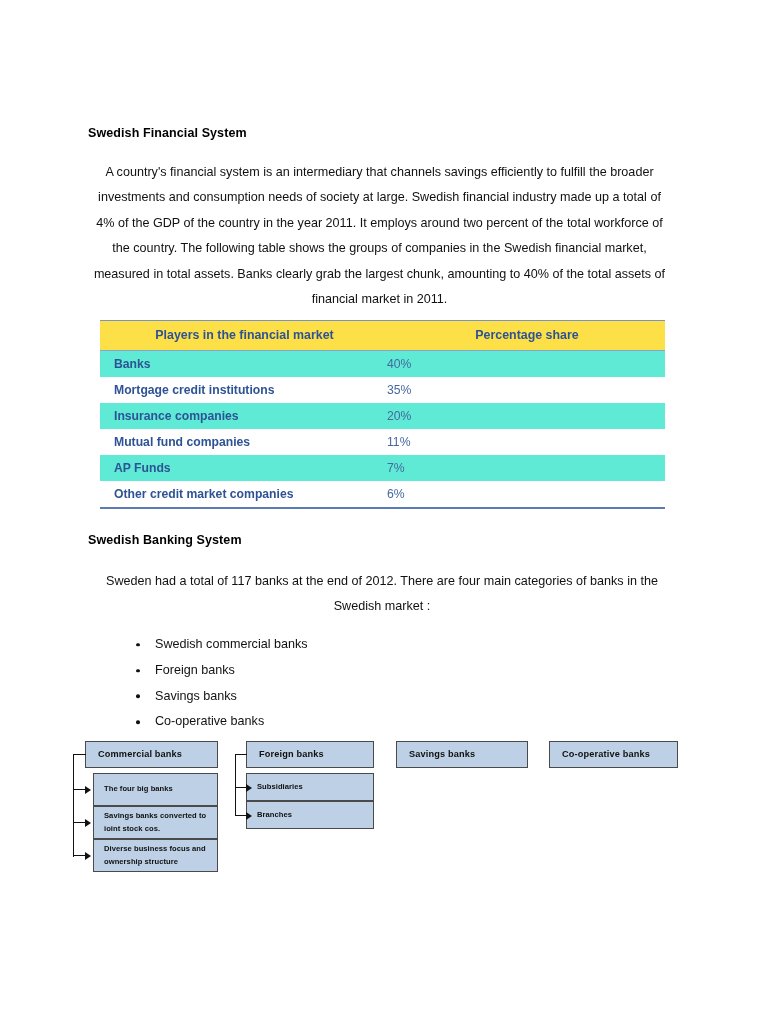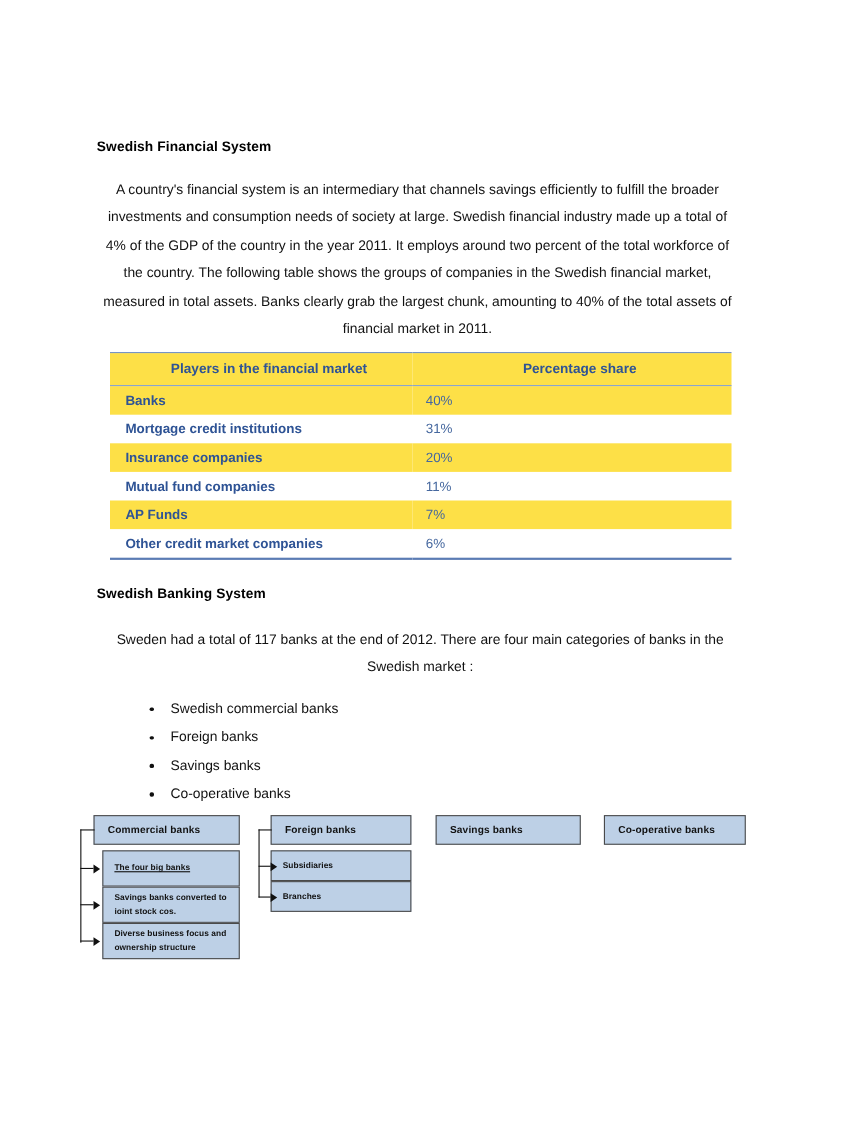--- a/index.html
+++ b/index.html
@@ -89,21 +89,21 @@
     padding: 6px 0 6px 14px;
     height: 12px;
     vertical-align: middle;
   }
   .data-table td.pct {
     font-weight: normal;
     color: #46689f;
     padding-left: 12px;
   }
   .data-table tr.shaded td {
-    background: #fde047;
+    background: #5eead4;
   }
   .data-table tr.last-row td {
     border-bottom: 2.6px solid #5b7cb4;
   }
 
   
   .diagram {
     position: absolute;
     left: 0;
     top: 0;
@@ -176,21 +176,21 @@
         <th>Percentage share</th>
       </tr>
     </thead>
     <tbody>
       <tr class="shaded">
         <td>Banks</td>
         <td class="pct">40%</td>
       </tr>
       <tr>
         <td>Mortgage credit institutions</td>
-        <td class="pct">31%</td>
+        <td class="pct">35%</td>
       </tr>
       <tr class="shaded">
         <td>Insurance companies</td>
         <td class="pct">20%</td>
       </tr>
       <tr>
         <td>Mutual fund companies</td>
         <td class="pct">11%</td>
       </tr>
       <tr class="shaded">
@@ -226,21 +226,21 @@
       <span>Co-operative banks</span>
     </li>
   </ul>
 
   <div class="diagram">
 
     <div class="dbox top-level" style="left:85px; top:741px; width:133px; height:27px;">
       <span class="dlabel">Commercial banks</span>
     </div>
 
-    <div class="dbox sub-level" style="left:93px; top:773px; width:125px; height:33px;text-decoration:underline;">
+    <div class="dbox sub-level" style="left:93px; top:773px; width:125px; height:33px;">
       <span class="dlabel">The four big banks</span>
     </div>
 
     <div class="dbox sub-level" style="left:93px; top:806px; width:125px; height:33px;">
       <span class="dlabel">Savings banks converted to ioint stock cos.</span>
     </div>
 
     <div class="dbox sub-level" style="left:93px; top:839px; width:125px; height:33px;">
       <span class="dlabel">Diverse business focus and ownership structure</span>
     </div>

